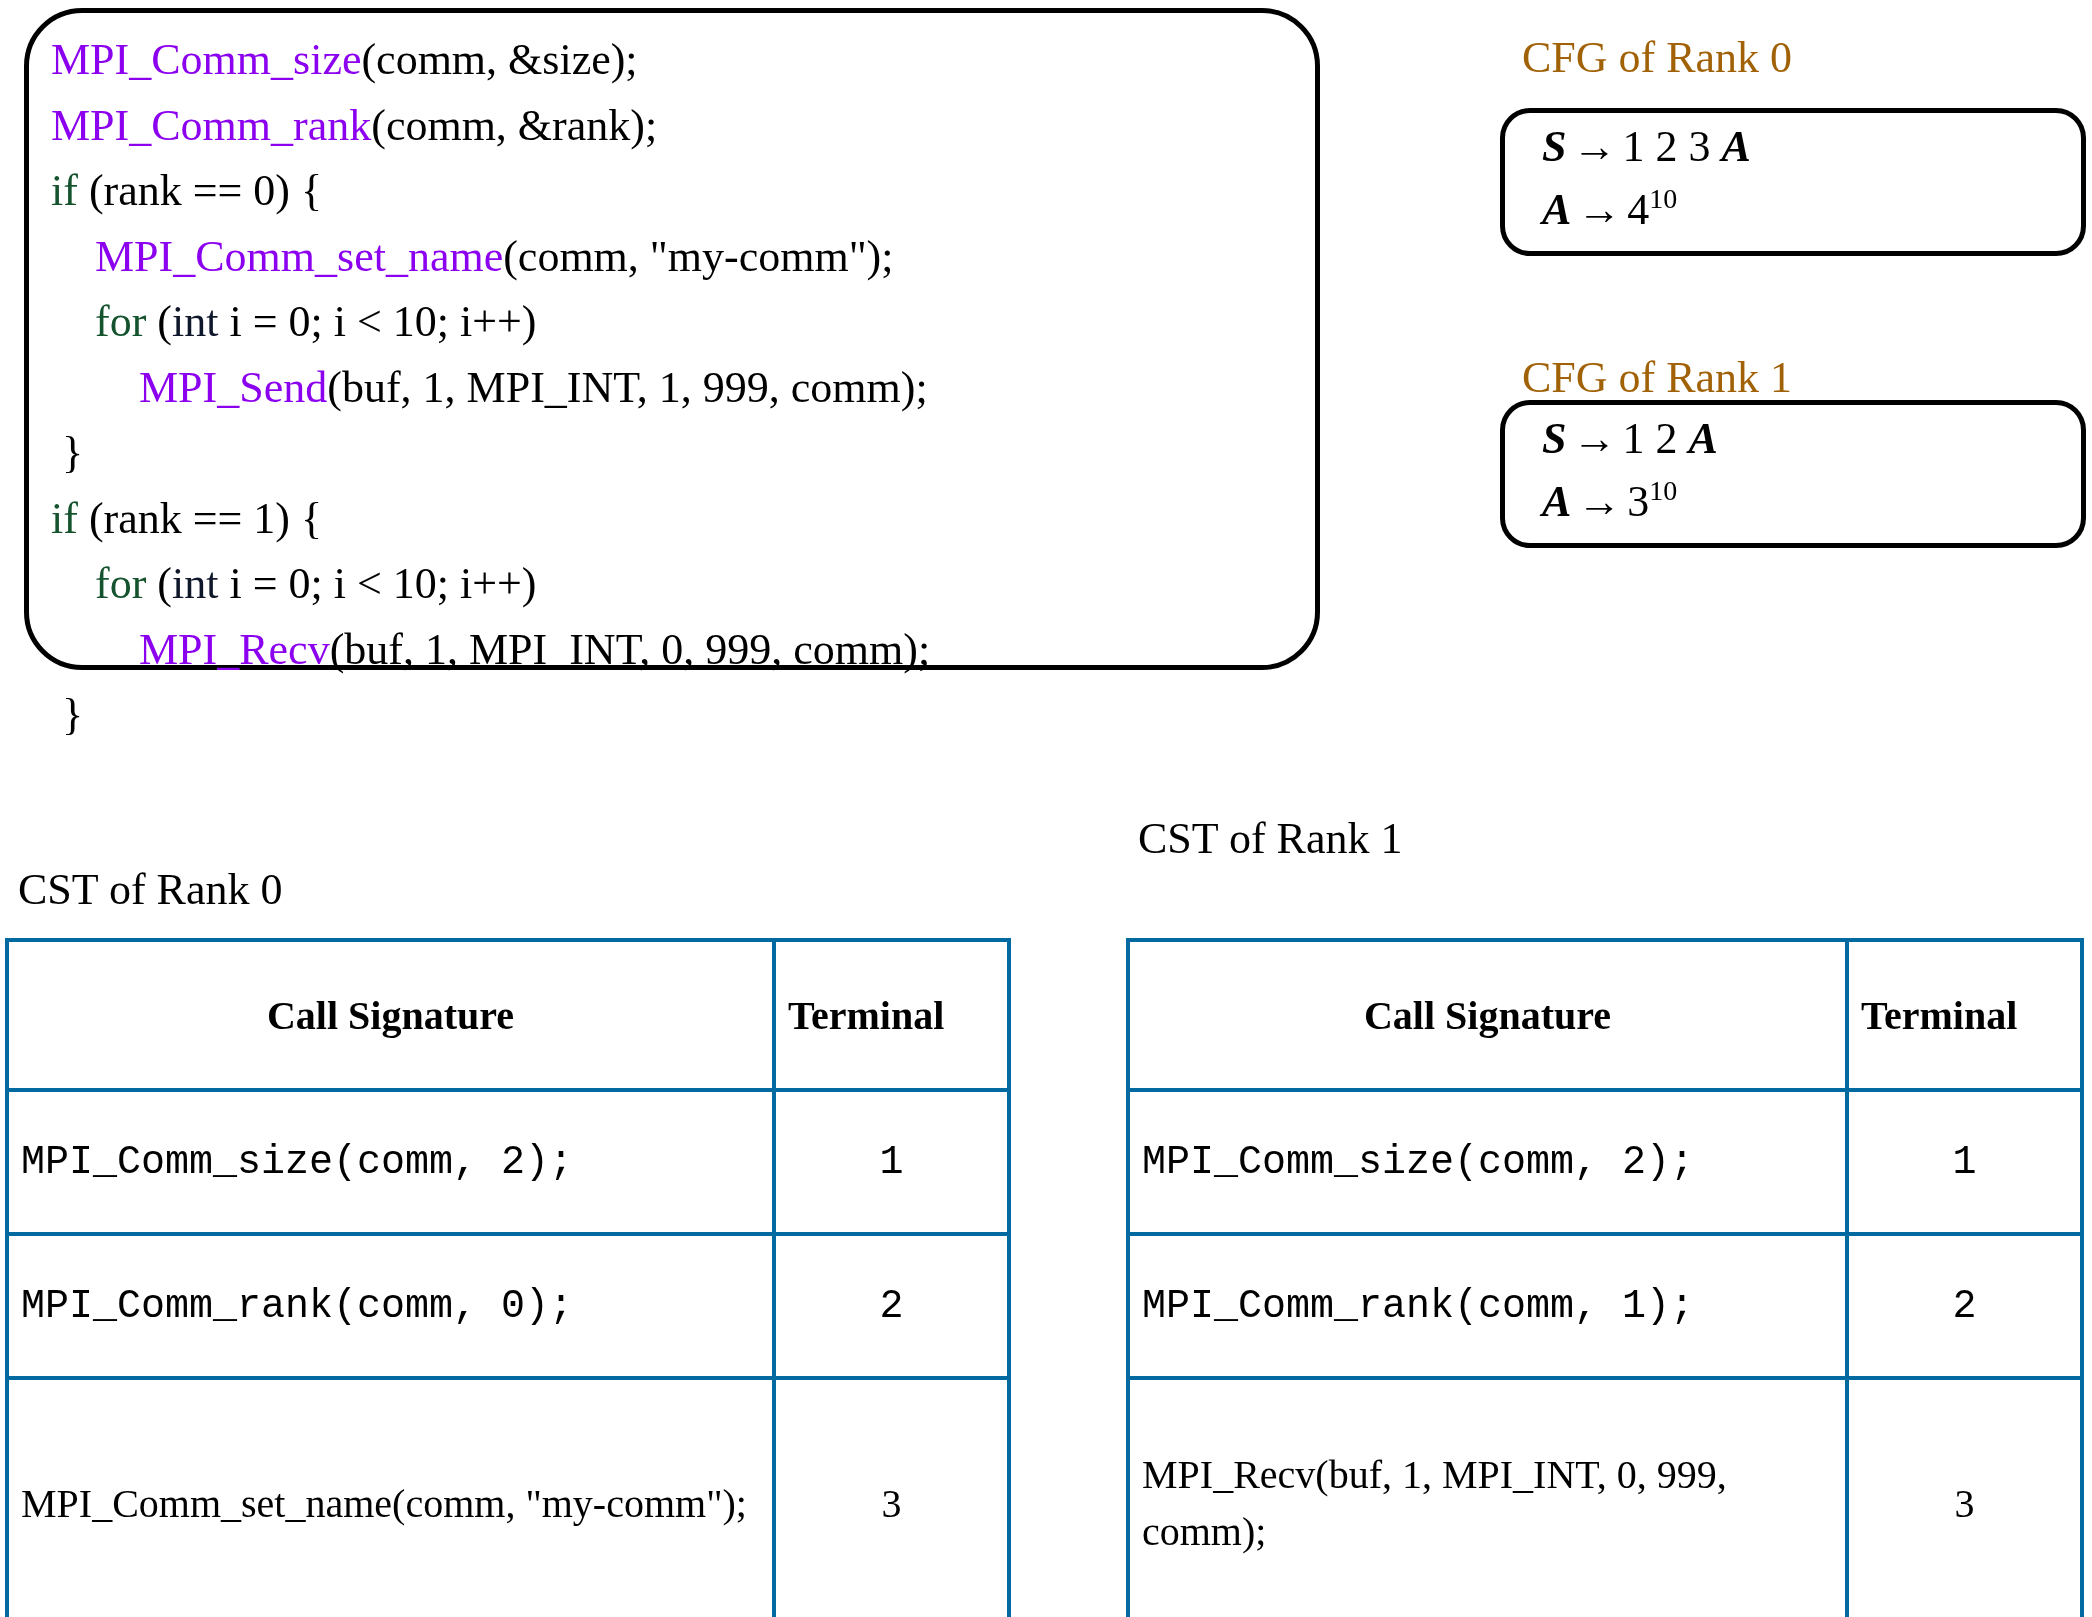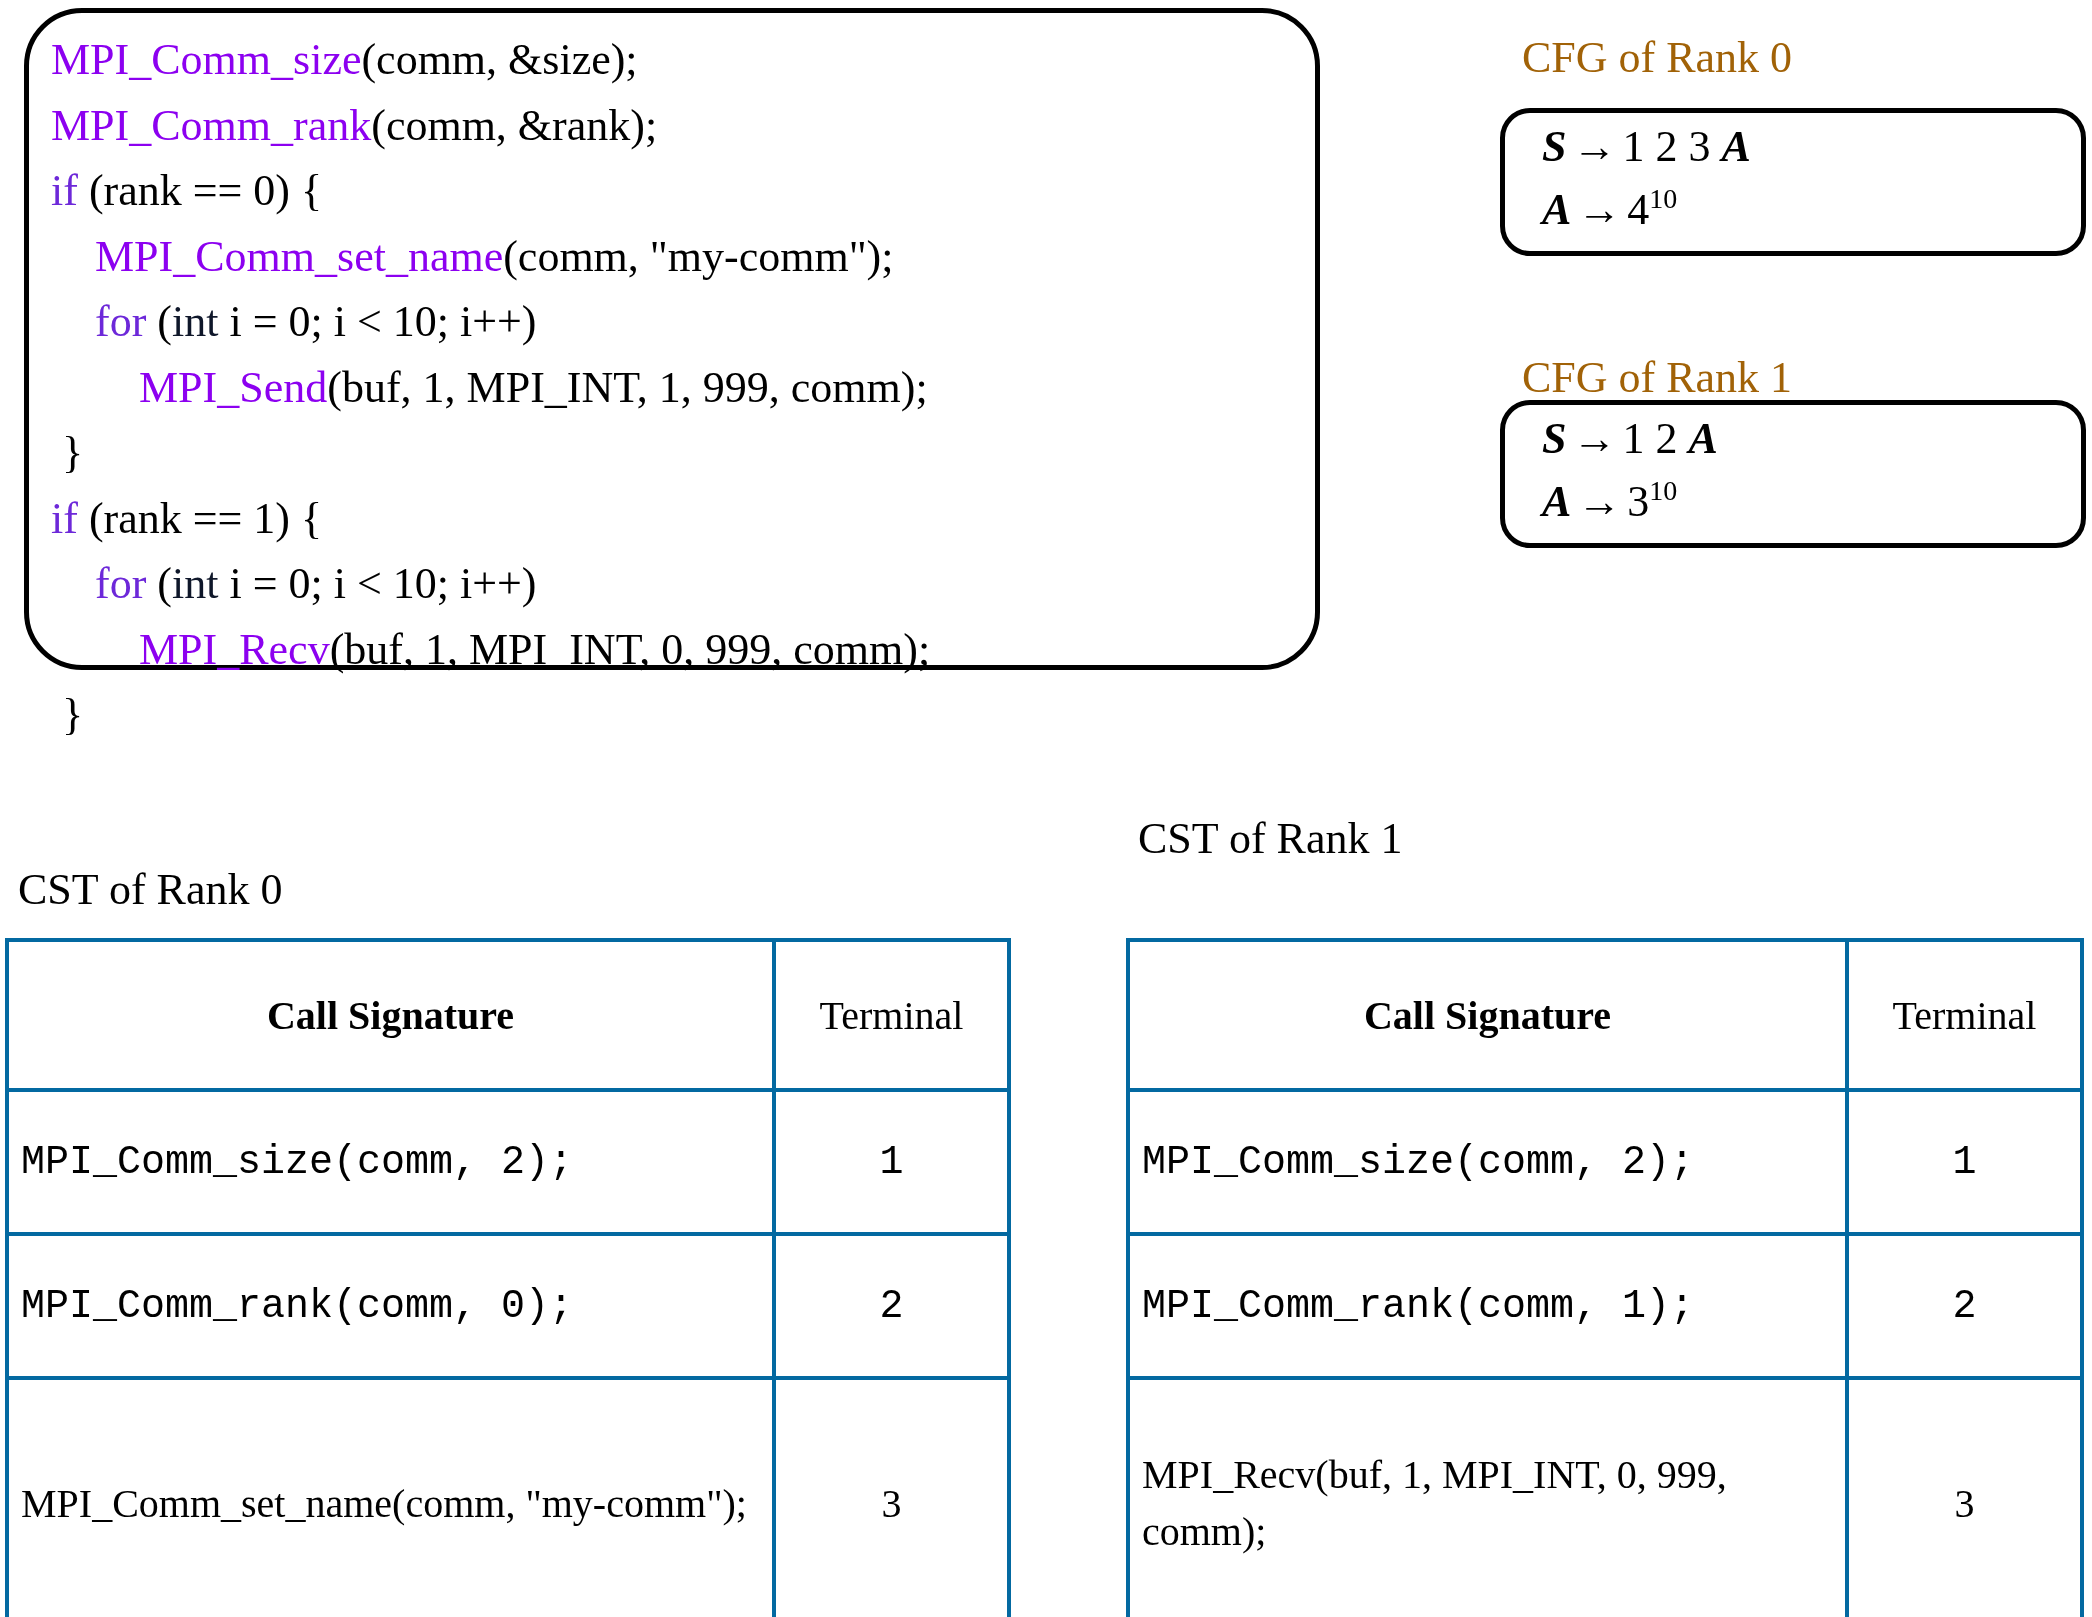--- a/index.html
+++ b/index.html
@@ -31,21 +31,21 @@
   #code-listing {
     position: absolute;
     left: 22px;
     top: 14px;
     right: 10px;
     font-size: 44px;
     line-height: 65.5px;
     white-space: pre;
   }
   .code-line { white-space: pre; }
-  .kw      { color: #6d28d9; margin-top: 48px; }      
+  .kw      { color: #14532d; margin-top: 48px; }      
   .type    { color: #0f172a; }      
   .fn      { color: #8c00f0; }      
   .plain   { color: #000000; }
 
   
   .cfg-title {
     position: absolute;
     font-size: 44px;
     line-height: 52px;
     white-space: nowrap;
@@ -109,22 +109,21 @@
     vertical-align: middle;
     font-weight: normal;
     text-align: left;
   }
   .cst-table th.sig-head {
     text-align: center;
     font-weight: bold;
     height: 126px;
   }
   .cst-table th.term-head {
-    text-align: center;
-    font-weight: normal;
+    font-weight: bold;
   }
   .cst-table td.term-cell {
     text-align: center;
   }
   #cst0-table col.c-sig  { width: 767px; }
   #cst0-table col.c-term { width: 235px; }
   #cst1-table col.c-sig  { width: 719px; }
   #cst1-table col.c-term { width: 235px; }
 
   .row-tall td { height: 120px; font-family: Liberation Mono, monospace; }

